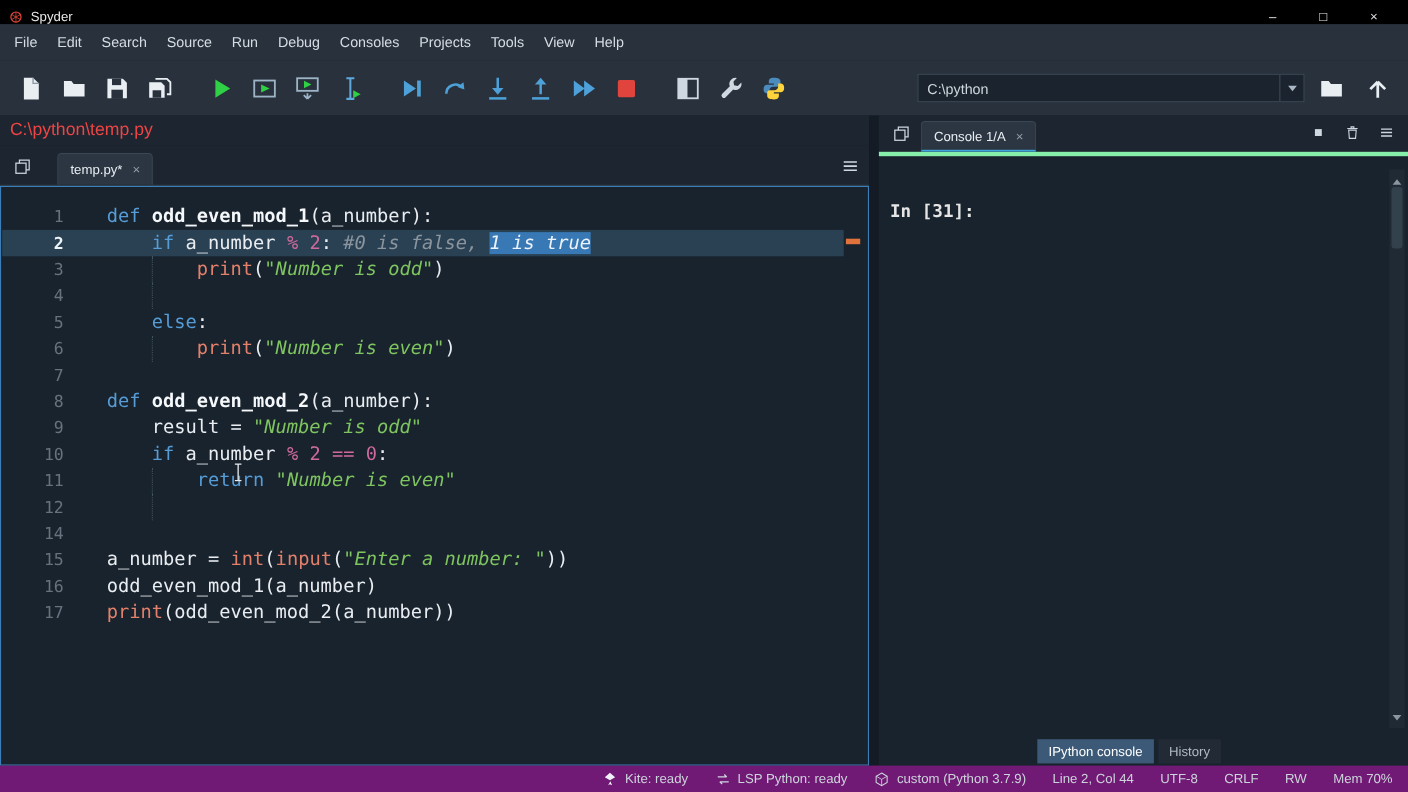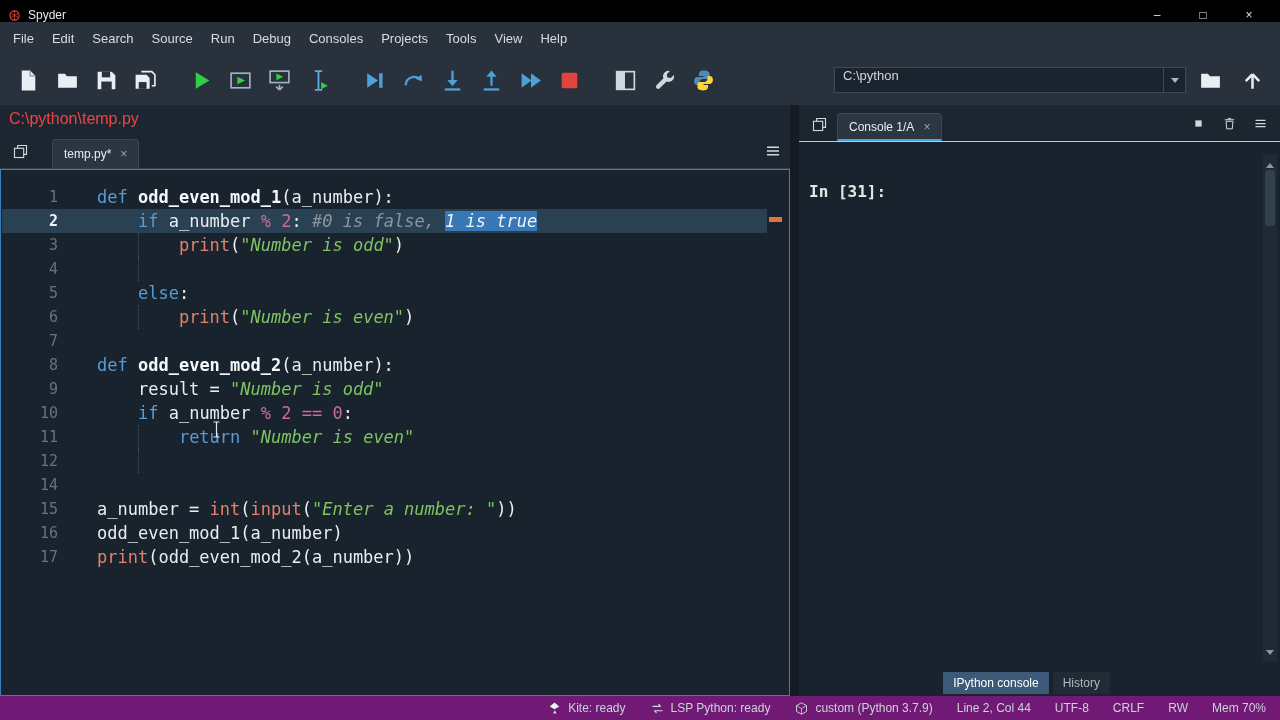--- a/index.html
+++ b/index.html
@@ -17,21 +17,21 @@
   .menubar{height:33px;background:#28313c;display:flex;align-items:center;padding:0 4px}
   .menu-item{padding:0 9px;font-size:13px;color:#d6dce3;line-height:33px}
 
   
   .toolbar{height:50px;background:#28313c;display:flex;align-items:center;padding:0 10px}
   .tb-group{display:flex;align-items:center;gap:3px}
   .tb-btn{width:36px;height:38px;display:flex;align-items:center;justify-content:center}
   .tb-btn svg{width:25px;height:25px}
   .tb-sep{width:14px;height:1px}
   .wd-group{margin-left:auto;display:flex;align-items:center;gap:6px}
-  .wd-combo{width:352px;height:26px;background:#1b242e;border:1px solid #3b4a57;display:flex;align-items:flex-start;color:#cfd6dd;font-size:13px}
+  .wd-combo{width:352px;height:26px;background:#1b242e;border:1px solid #3b4a57;display:flex;align-items:center;color:#cfd6dd;font-size:13px}
   .wd-text{flex:1;padding:0 8px;white-space:nowrap;overflow:hidden}
   .wd-arrow{width:22px;height:24px;border-left:1px solid #3b4a57;display:flex;align-items:center;justify-content:center}
   .wd-arrow::after{content:"";border:4px solid transparent;border-top:5px solid #aab7c4;margin-top:5px}
 
   
   .main{position:absolute;top:105px;left:0;right:0;bottom:24px;display:flex}
   .editor-pane{width:790px;display:flex;flex-direction:column;background:#19232d}
   .path-row{height:27px;background:#1d2630;color:#ef4444;font-size:16px;display:flex;align-items:center;padding:0 9px}
   .tab-row{height:37px;background:#1d2630;display:flex;align-items:flex-end;padding:0 8px;border-bottom:1px solid #32414b}
   .browse-btn{width:24px;height:24px;display:flex;align-items:center;justify-content:center;margin-bottom:5px}
@@ -57,21 +57,21 @@
   .tok-num{color:#d06a9e}
   .tok-op{color:#d06a9e}
   .tok-txt{color:#e9edf1}
   .tok.sel{background:#3878b4;color:#ecf3fa}
   .guide{position:absolute;top:0;bottom:0;width:1px;border-left:1px dotted #42525f}
   .scroll-flag{position:absolute;right:7px;top:47px;width:13px;height:5px;background:#e0733c}
 
   
   .splitter{width:9px;background:#141b24}
   .console-pane{flex:1;display:flex;flex-direction:column;background:#19232d}
-  .console-top{height:37px;background:#1d2630;display:flex;align-items:flex-end;padding:0 8px;border-bottom:1px solid #86efac}
+  .console-top{height:37px;background:#1d2630;display:flex;align-items:flex-end;padding:0 8px;border-bottom:4px solid #86efac}
   .console-tab{height:28px;display:flex;align-items:center;gap:9px;background:#2b3642;border:1px solid #3a4754;border-bottom:2px solid #41a6e0;border-radius:4px 4px 0 0;padding:0 11px;font-size:12px;color:#e8edf2;margin-left:6px}
   .console-actions{margin-left:auto;display:flex;gap:16px;align-items:center;margin-bottom:10px;padding-right:4px}
   .console-actions svg{width:15px;height:15px}
   .console-body{flex:1;position:relative}
   .prompt{position:absolute;left:10px;top:40px;font-family:"DejaVu Sans Mono","Liberation Mono",monospace;font-size:16px;color:#e5e5e5;font-weight:bold}
   .vscroll{position:absolute;right:3px;top:12px;bottom:8px;width:14px;background:#202a34;display:flex;flex-direction:column}
   .arr{width:100%;height:14px;position:relative}
   .arr.up::after{content:"";position:absolute;left:3px;top:5px;border:4px solid transparent;border-bottom:5px solid #8a96a2}
   .arr.down::after{content:"";position:absolute;left:3px;top:2px;border:4px solid transparent;border-top:5px solid #8a96a2}
   .track{flex:1;width:100%;position:relative}

